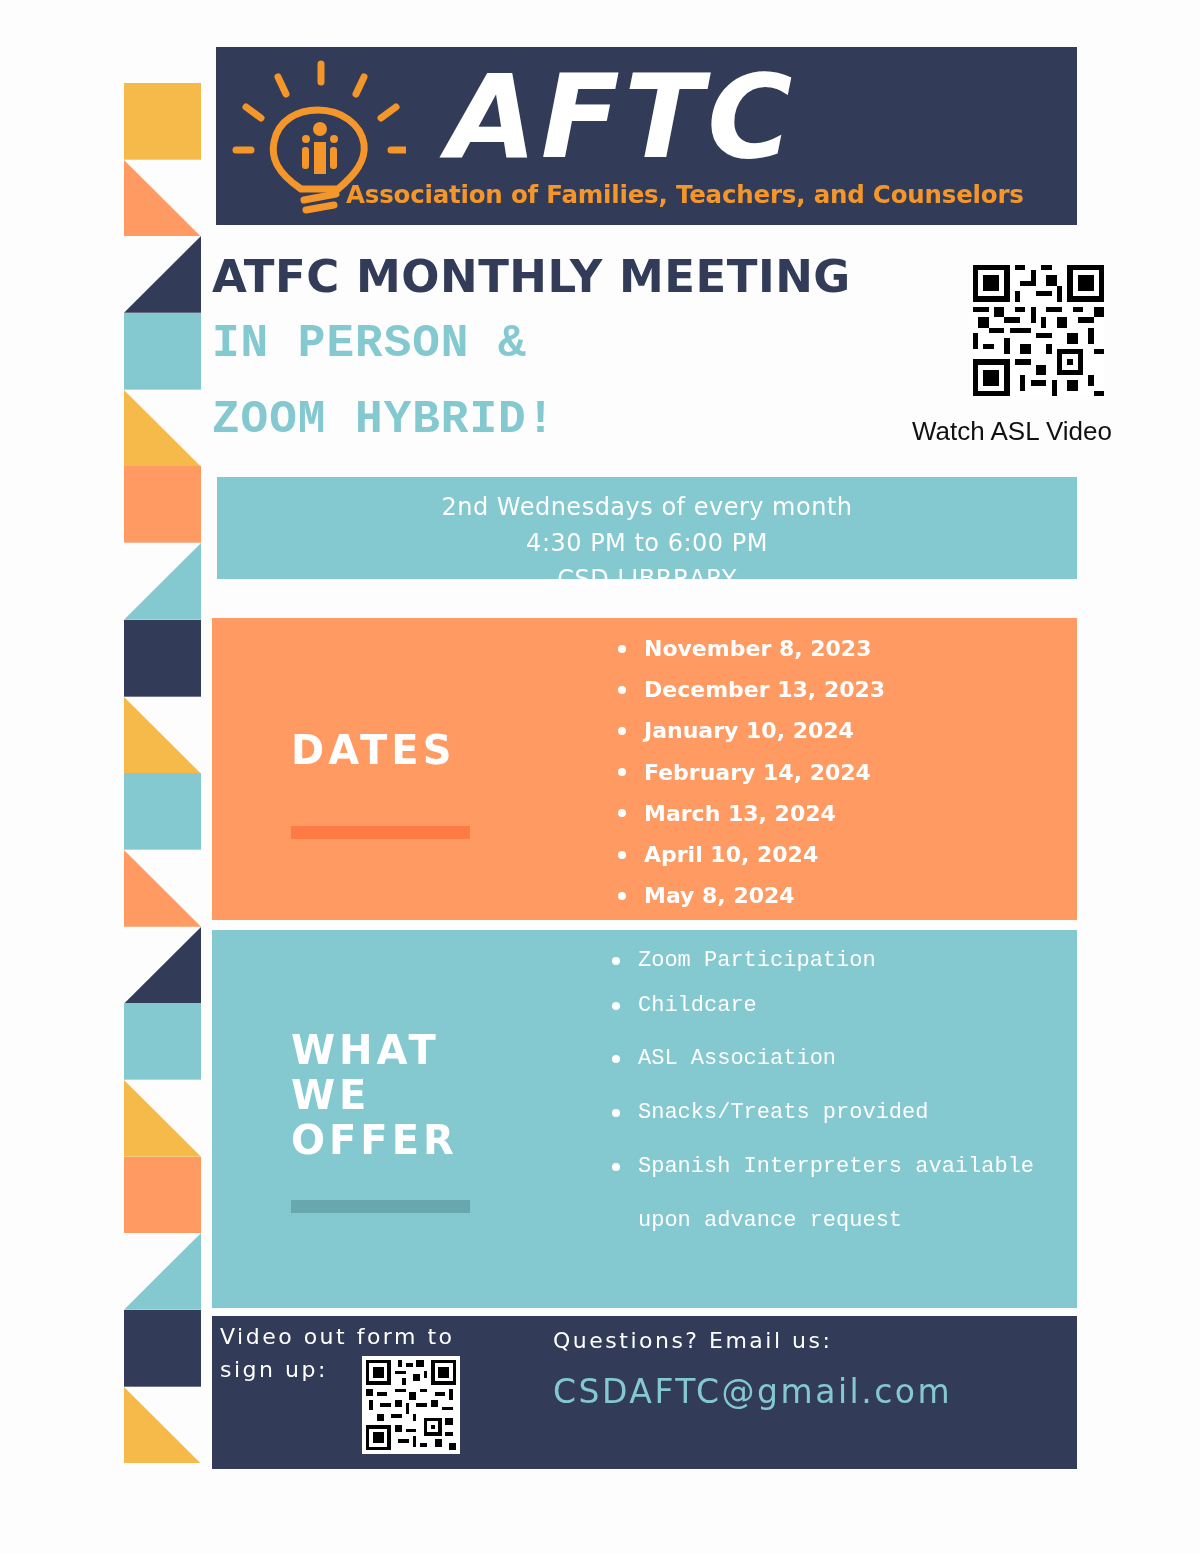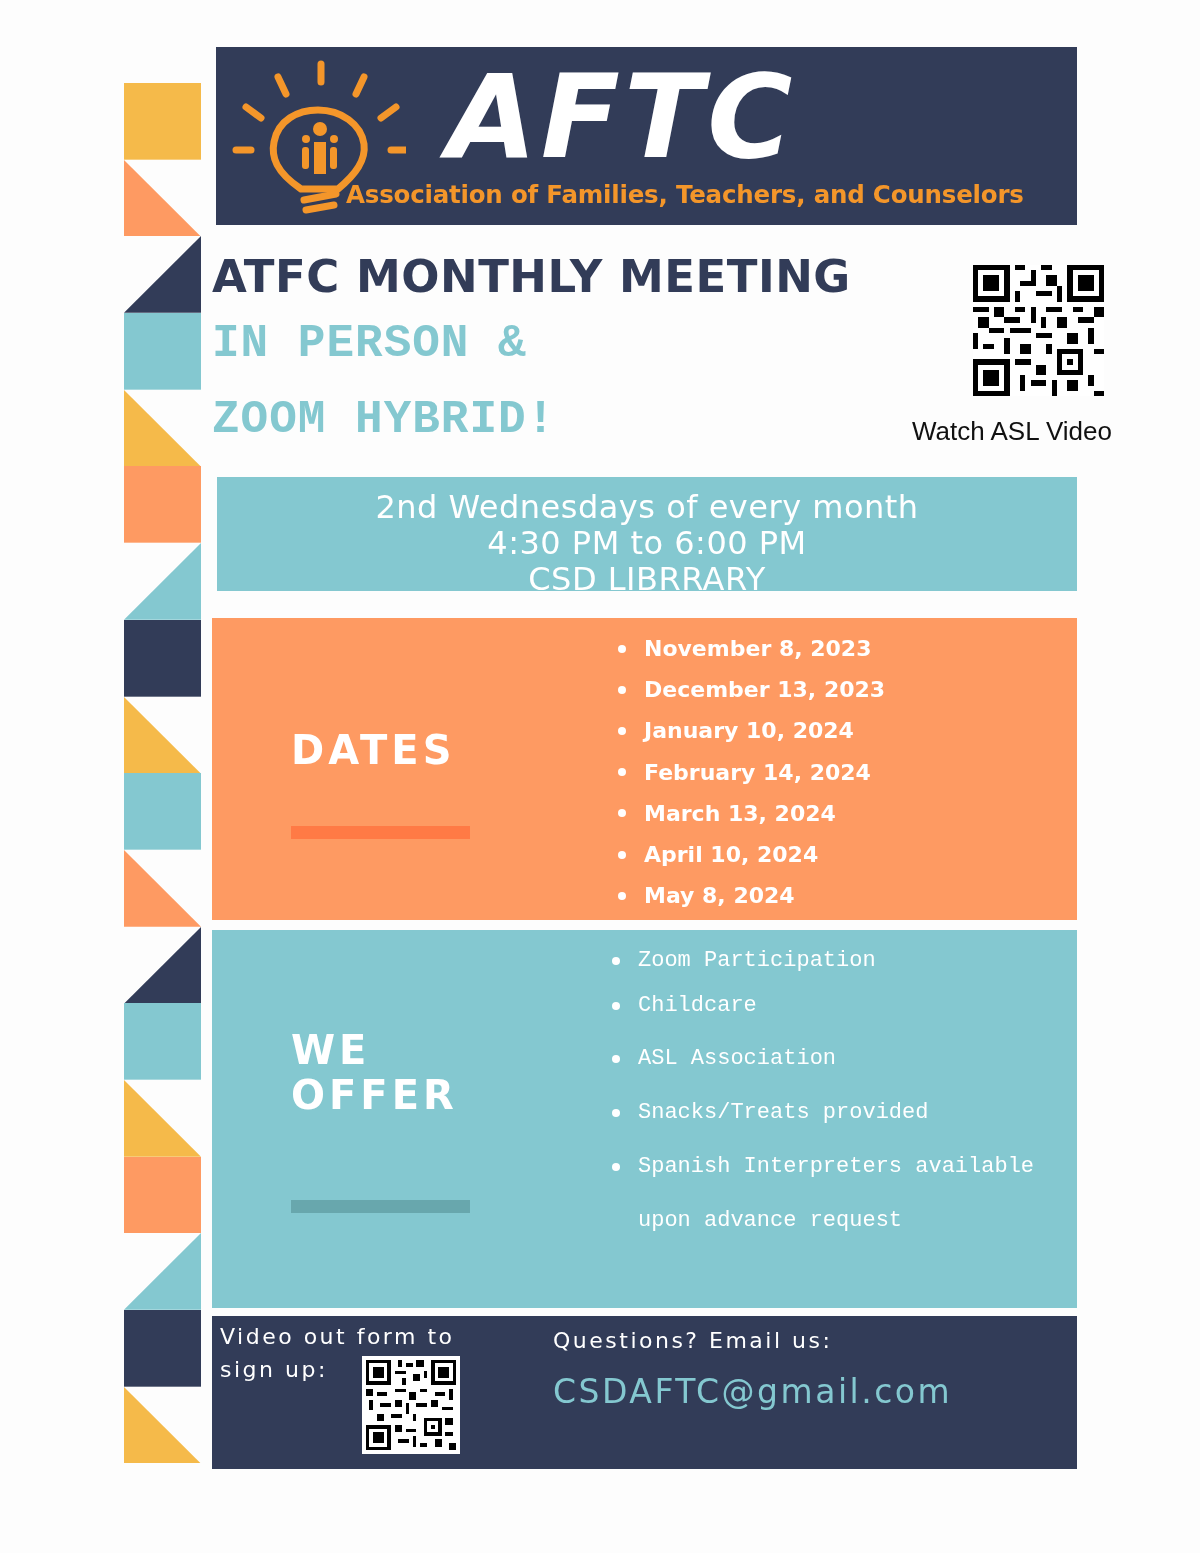--- a/index.html
+++ b/index.html
@@ -12,21 +12,21 @@
   .bulb { position: absolute; left: 10px; top: 5px; width: 180px; height: 170px; }
   .aftc { position: absolute; left: 207px; top: 12px; font-family: "DejaVu Sans", sans-serif; font-weight: bold; font-style: italic; font-size: 116px; color: #ffffff; letter-spacing: 4px; line-height: 1; margin-left: 24px; }
   .assoc { position: absolute; left: 130px; top: 133px; font-family: "DejaVu Sans", sans-serif; font-weight: bold; font-size: 24.5px; color: #f4962a; white-space: nowrap; letter-spacing: -0.2px; }
 
   .title1 { position: absolute; left: 212px; top: 254px; font-family: "DejaVu Sans", sans-serif; font-weight: 900; font-weight: bold; font-size: 45px; color: #323c58; white-space: nowrap; letter-spacing: 0.5px; line-height: 1; }
   .title2 { position: absolute; left: 212px; top: 306px; font-family: Liberation Mono, monospace; font-weight: bold; font-size: 46px; color: #84c8d0; white-space: nowrap; line-height: 76px; letter-spacing: 1px; }
 
   .qr-asl { position: absolute; left: 973px; top: 265px; width: 131px; height: 131px; }
   .asl-label { position: absolute; left: 912px; top: 416px; font-family: "Liberation Sans", sans-serif; font-size: 26px; color: #111; white-space: nowrap; }
 
-  .info { position: absolute; left: 217px; top: 477px; width: 860px; height: 114px; background: #84c8d0; color: #fff; text-align: center; font-family: "DejaVu Sans", sans-serif; font-size: 32px; line-height: 36px; padding-top: 12px; box-sizing: border-box; letter-spacing: 0.5px; }
+  .info { position: absolute; left: 217px; top: 477px; width: 860px; height: 102px; background: #84c8d0; color: #fff; text-align: center; font-family: "DejaVu Sans", sans-serif; font-size: 24px; line-height: 36px; padding-top: 12px; box-sizing: border-box; letter-spacing: 0.5px; }
 
   .dates { position: absolute; left: 212px; top: 618px; width: 865px; height: 302px; background: #fe9a62; }
   .section-title { position: absolute; left: 79px; font-family: "DejaVu Sans", sans-serif; font-weight: bold; font-size: 40px; color: #fff; letter-spacing: 4px; line-height: 44px; }
   .dates .section-title { top: 110px; }
   .bar { position: absolute; left: 79px; width: 179px; height: 13px; }
   .dates .bar { top: 208px; background: #ff7a45; }
   .list { position: absolute; left: 400px; margin: 0; padding: 0; list-style: none; }
   .list li { position: relative; padding-left: 32px; color: #fff; white-space: nowrap; }
   .list li .dot { position: absolute; left: 6px; top: 50%; width: 8px; height: 8px; margin-top: -4px; border-radius: 50%; background: #fff; }
   .dates .list { top: 10px; }
@@ -265,20 +265,21 @@
     <li><span class="dot"></span><span>January 10, 2024</span></li>
     <li><span class="dot"></span><span>February 14, 2024</span></li>
     <li><span class="dot"></span><span>March 13, 2024</span></li>
     <li><span class="dot"></span><span>April 10, 2024</span></li>
     <li><span class="dot"></span><span>May 8, 2024</span></li>
   </ul>
 </div>
 
 <div class="offer">
   <div class="section-title">
+    <div>WHAT</div>
     <div>WE</div>
     <div>OFFER</div>
   </div>
   <div class="bar"></div>
   <ul class="list">
     <li style="height:45px;line-height:45px;"><span class="dot"></span><span>Zoom Participation</span></li>
     <li style="height:45px;line-height:45px;"><span class="dot"></span><span>Childcare</span></li>
     <li style="height:54px;line-height:54px;margin-top:4px;"><span class="dot"></span><span>ASL Association</span></li>
     <li style="height:54px;line-height:54px;"><span class="dot"></span><span>Snacks/Treats provided</span></li>
     <li style="height:54px;line-height:54px;"><span class="dot"></span><span>Spanish Interpreters available</span></li>

